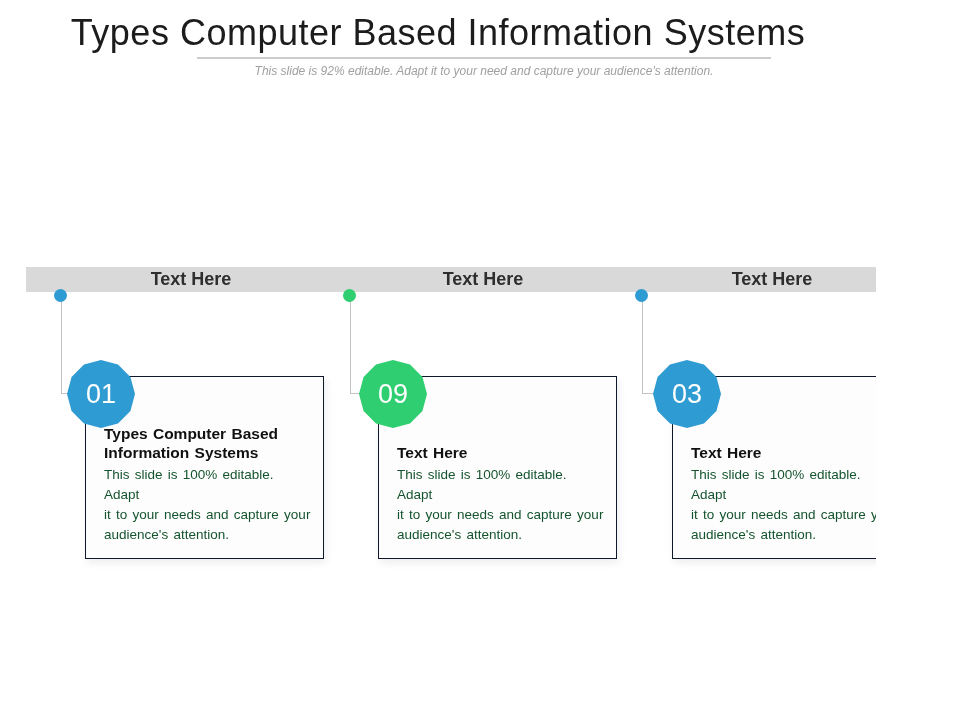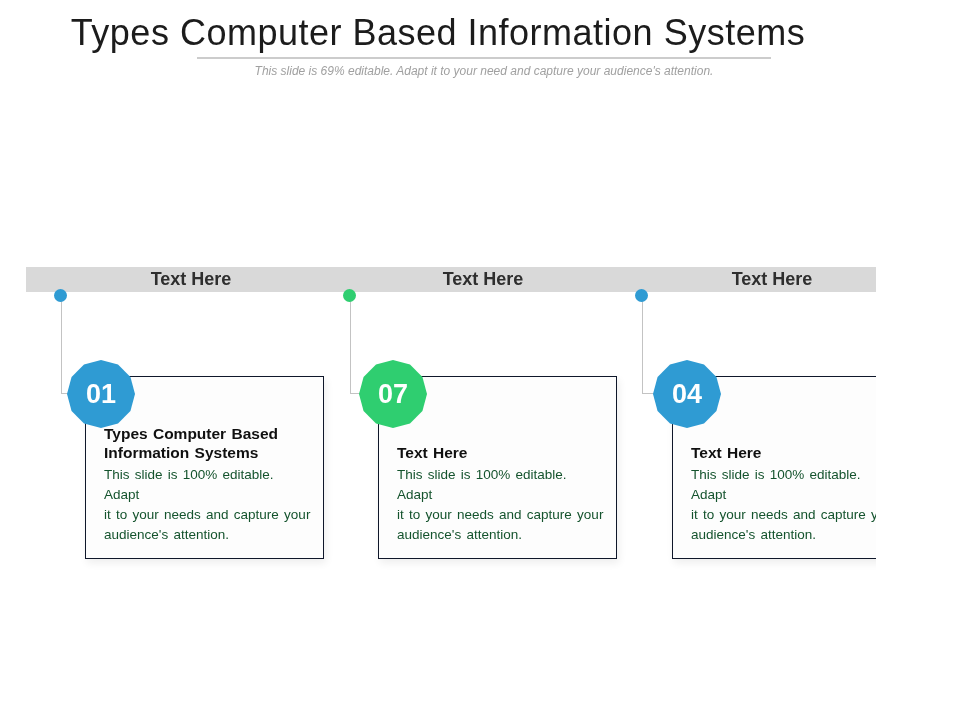--- a/index.html
+++ b/index.html
@@ -96,33 +96,33 @@
   }
   .badge {
     position: absolute;
     top: 360px;
     width: 68px; height: 68px;
     display: flex;
     align-items: center;
     justify-content: center;
     color: #ffffff;
     font-size: 27px;
-    font-weight: bold;
+    font-weight: normal;
     z-index: 4;
     clip-path: polygon(100% 50%, 93.3% 75%, 75% 93.3%, 50% 100%, 25% 93.3%, 6.7% 75%, 0% 50%, 6.7% 25%, 25% 6.7%, 50% 0%, 75% 6.7%, 93.3% 25%);
   }
 </style>
 </head>
 <body>
 
 <div class="slide">
 
   <div class="title">Types Computer Based Information Systems</div>
   <div class="title-divider"></div>
-  <div class="subtitle">This slide is 69% editable. Adapt it to your need and capture your audience's attention.</div>
+  <div class="subtitle">This slide is 92% editable. Adapt it to your need and capture your audience's attention.</div>
 
   <svg class="arrow-svg" width="960" height="62" viewBox="0 0 960 62">
     <polygon points="26,17 905,17 905,7 933,32 905,57 905,42 26,42" style="fill: rgb(217, 217, 217);"></polygon>
   </svg>
 
   <div class="arrow-label" style="left:71px">Text Here</div>
   <div class="arrow-label" style="left:363px">Text Here</div>
   <div class="arrow-label" style="left:652px">Text Here</div>
 
   <div class="connector" style="left: 61px; border-color: rgb(195, 195, 195);"></div>
@@ -156,19 +156,19 @@
       <div class="card-body">This slide is 100% editable. Adapt
 it to your needs and capture your
 audience's attention.</div>
     </div>
   </div>
 
   <div class="badge" style="left: 67px; background: rgb(47, 155, 211);">
     <span>01</span>
   </div>
   <div class="badge" style="left: 359px; background: rgb(47, 206, 112);">
-    <span>07</span>
+    <span>09</span>
   </div>
   <div class="badge" style="left: 653px; background: rgb(47, 155, 211);">
-    <span>04</span>
+    <span>03</span>
   </div>
 
 </div>
 
 </body></html>

